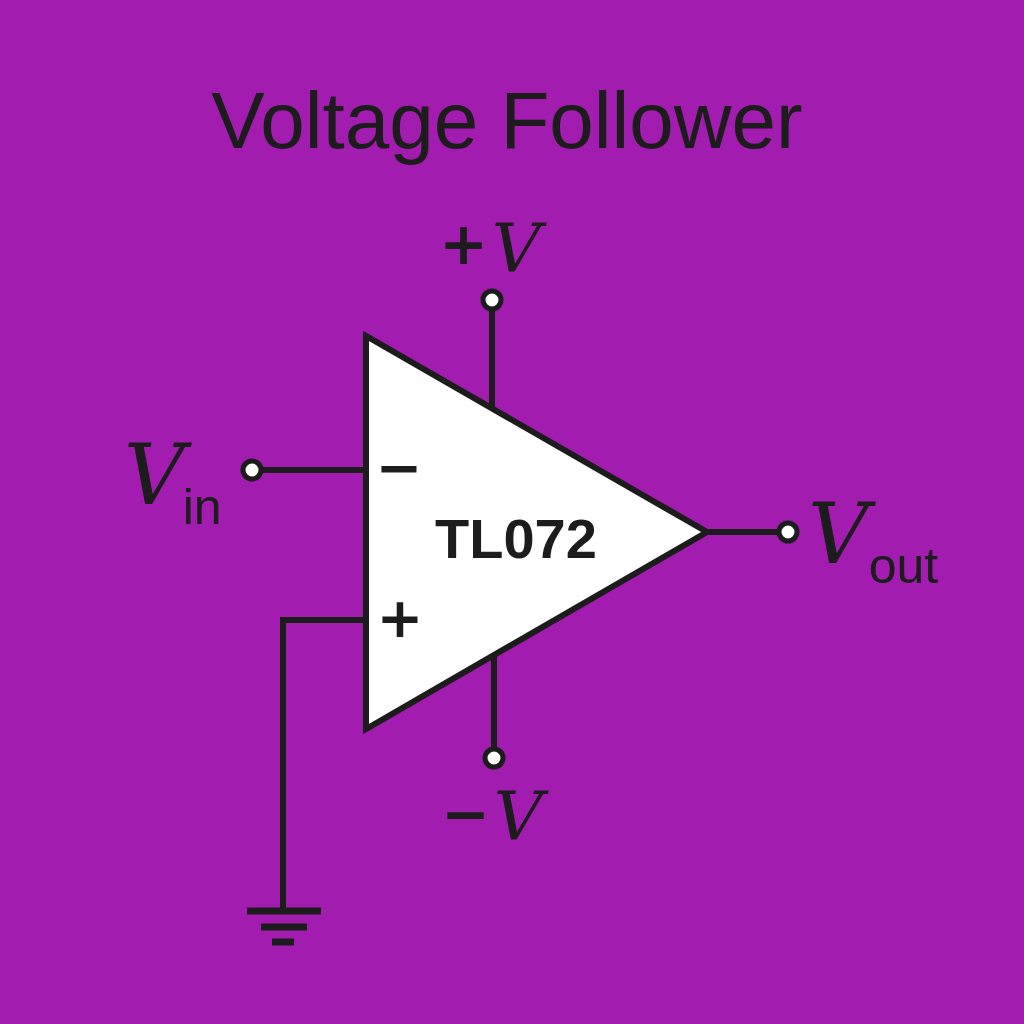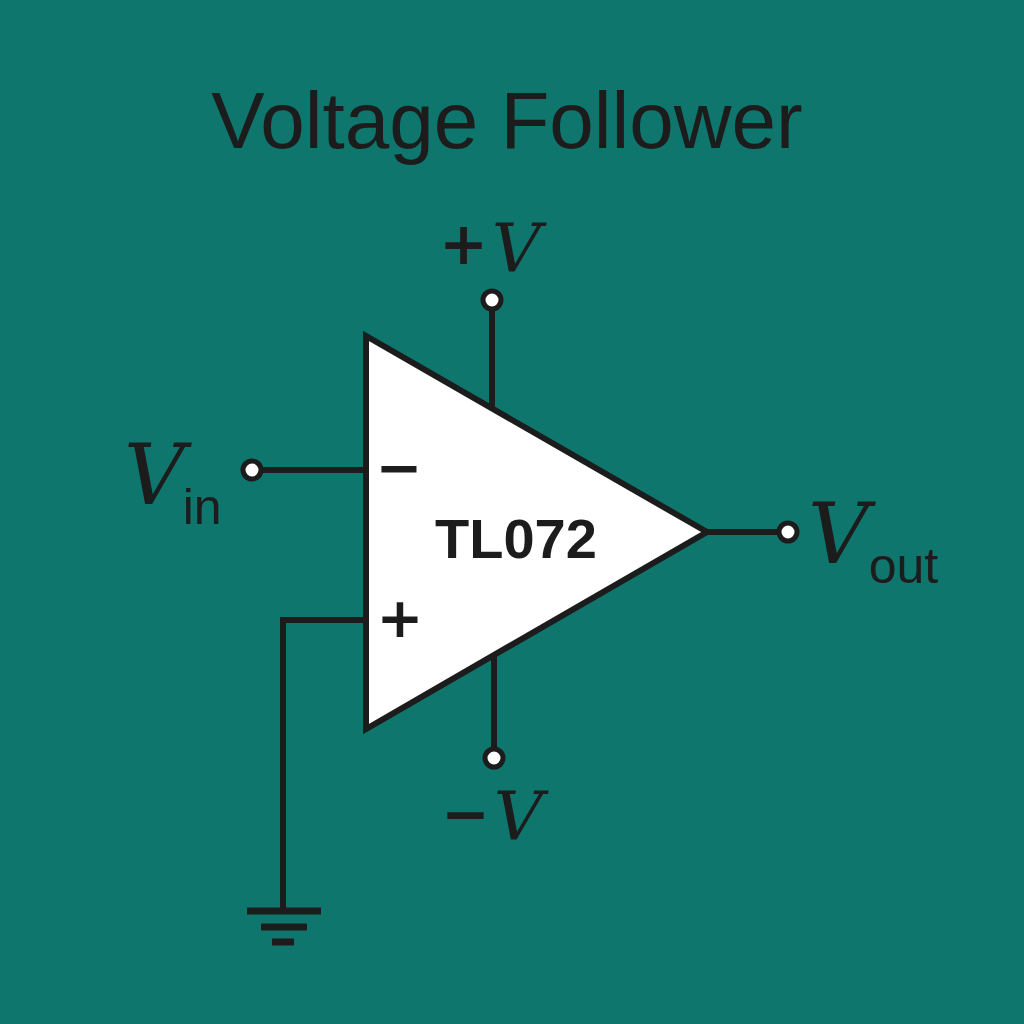--- a/index.html
+++ b/index.html
@@ -4,21 +4,21 @@
 <style>
   html, body {
     margin: 0;
     padding: 0;
     background: #ffffff;
   }
   .stage {
     position: relative;
     width: 1024px;
     height: 1024px;
-    background: #0f766e;
+    background: #a21caf;
     overflow: hidden;
   }
   svg { display: block; }
 
   .ink-line {
     stroke: #1c1c1c;
     fill: none;
     stroke-linecap: butt;
   }
   .wire     { stroke-width: 6; }

